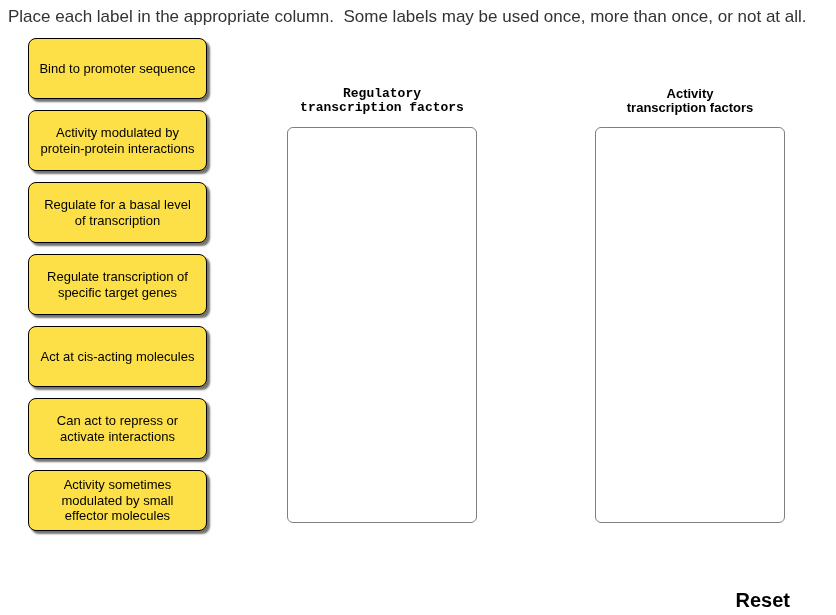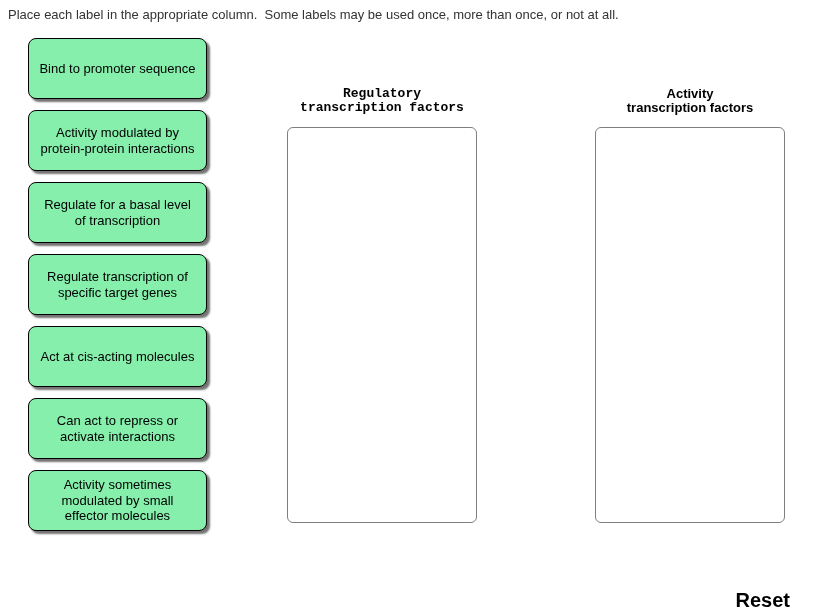--- a/index.html
+++ b/index.html
@@ -7,31 +7,31 @@
   body {
     font-family: "Liberation Sans", sans-serif;
     width: 836px; height: 615px;
     position: relative; overflow: hidden;
     color: #000;
   }
   .stage { position: absolute; left: 0; top: 0; width: 836px; height: 615px; }
 
   .instruction {
     position: absolute; left: 8px; top: 7px;
-    font-size: 13px; color: #333;
+    font-size: 17px; color: #333;
     white-space: pre-wrap;
   }
 
   .label-stack {
     position: absolute; left: 28px; top: 38px; width: 179px;
     display: flex; flex-direction: column; gap: 11px;
   }
   .drag-label {
     min-height: 61px;
-    background: #86efac;
+    background: #fde047;
     border: 1px solid #000;
     border-radius: 8px;
     box-shadow: 3px 3px 2px rgba(0,0,0,0.55);
     display: flex; align-items: center; justify-content: center;
     text-align: center;
     font-size: 13px; line-height: 15.5px;
     padding: 6px 10px;
     cursor: move;
   }
 

